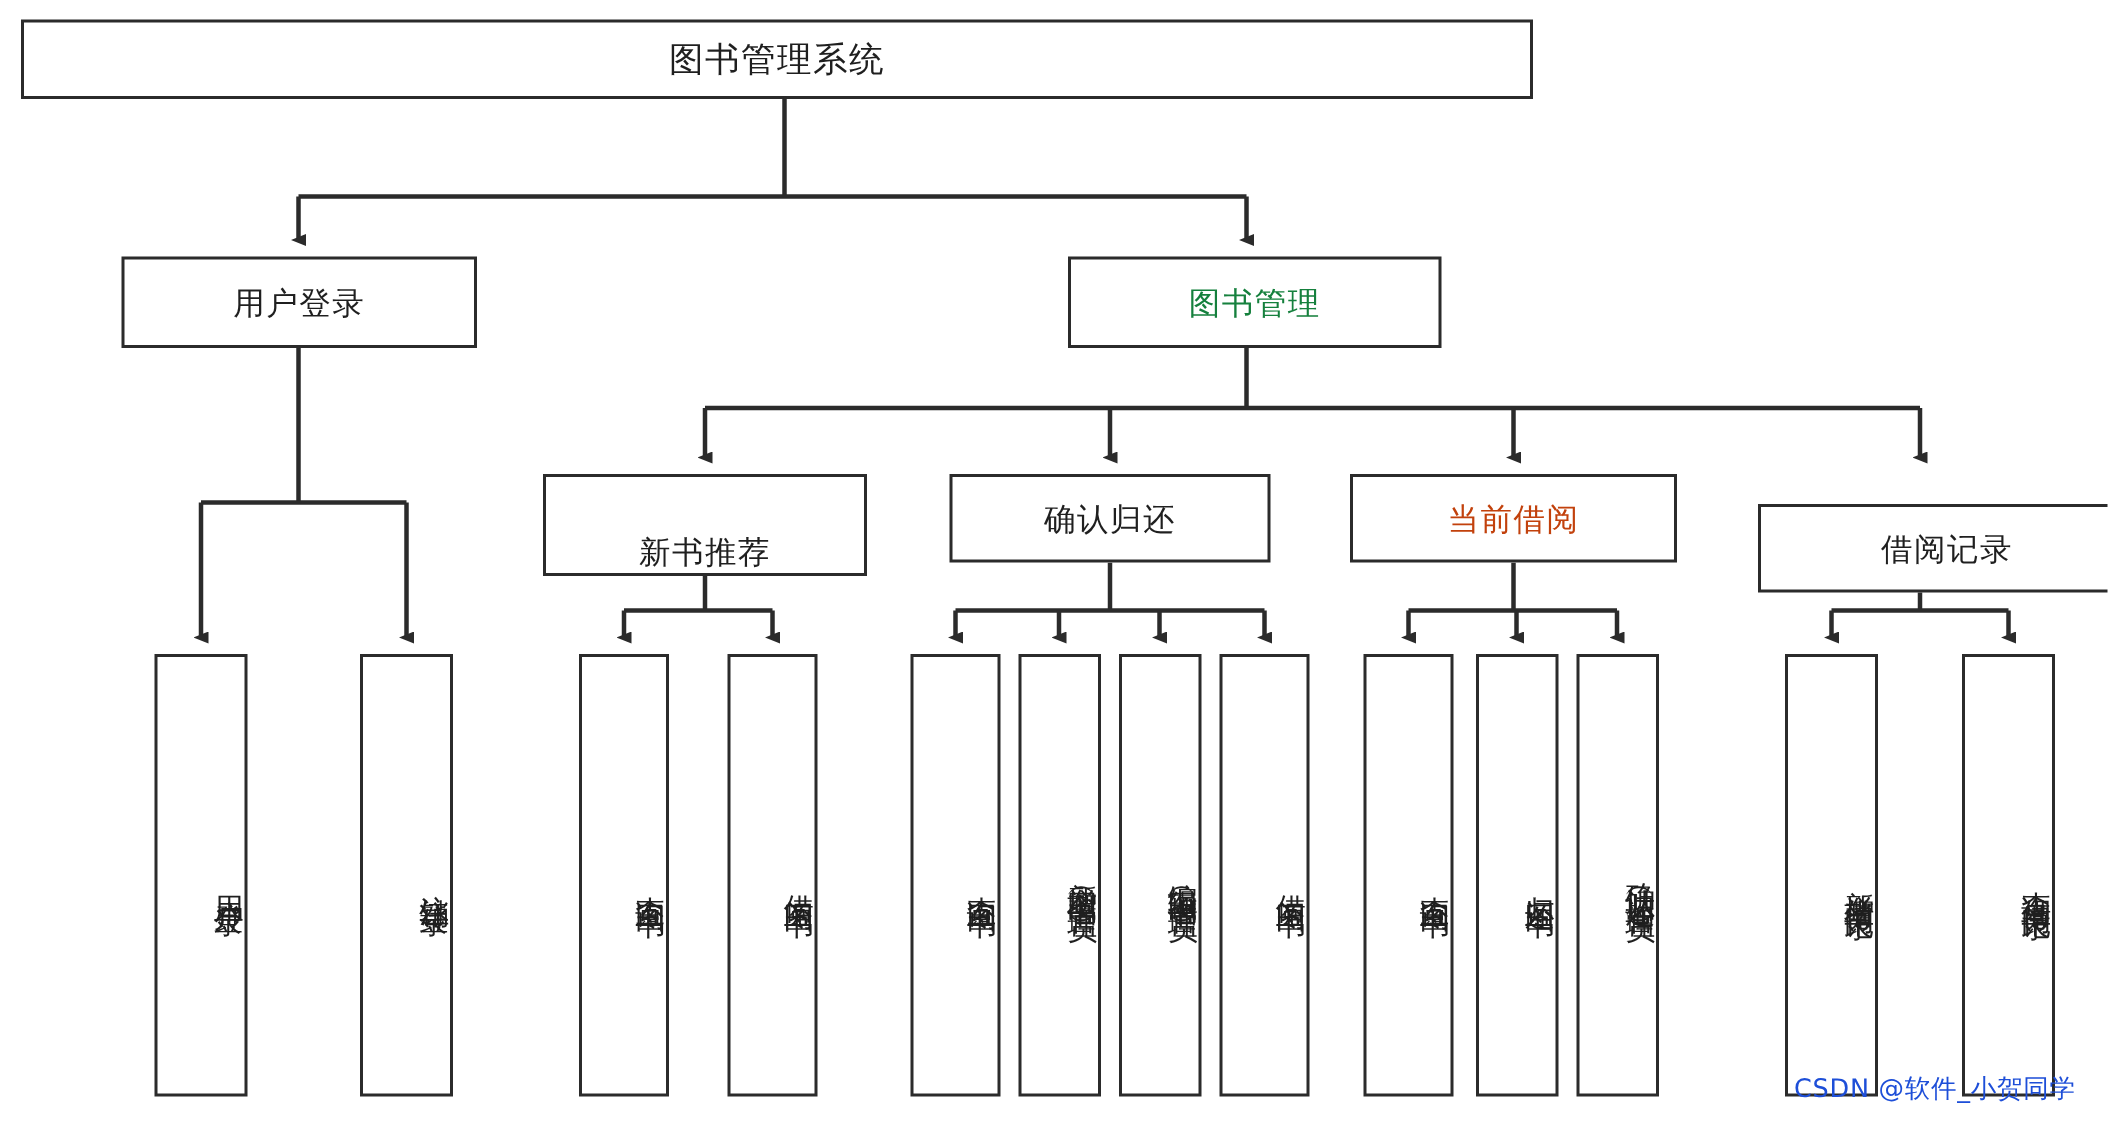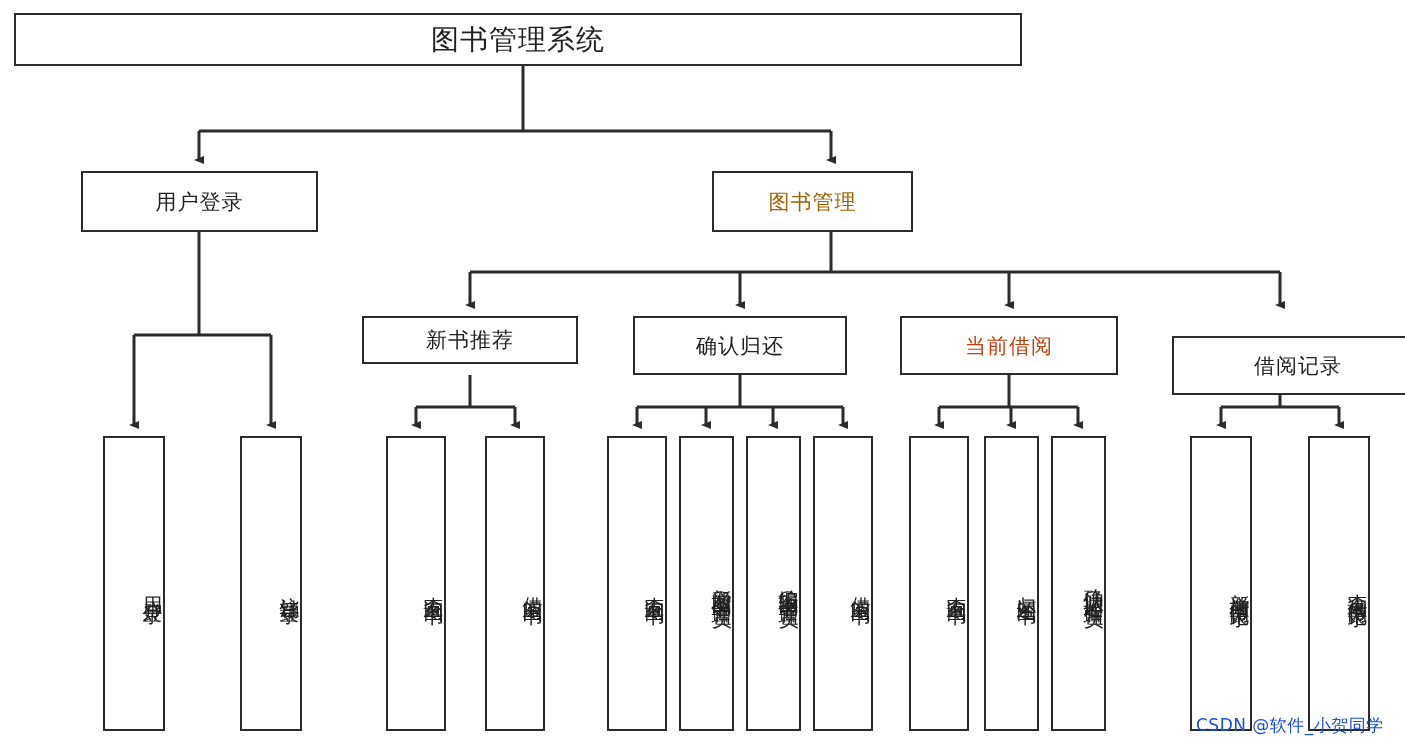--- a/index.html
+++ b/index.html
@@ -45,21 +45,21 @@
     writing-mode: vertical-rl;
     text-orientation: upright;
     font-size: 20px;
     letter-spacing: 3px;
     padding-top: 6px;
     align-items: flex-start;
     justify-content: center;
     line-height: 1;
   }
   .node.root {
-    font-size: 28px;
+    font-size: 23px;
   }
   .watermark {
     position: absolute;
     color: #b9b9b9;
     font-size: 17px;
     letter-spacing: 0.5px;
     white-space: nowrap;
     user-select: none;
   }
 </style>
@@ -117,25 +117,25 @@
     </g>
   </svg>
 
   <div class="node horiz root" style="left: 14px; top: 13px; width: 1008px; height: 53px; border-color: rgb(43, 43, 43); background: rgb(255, 255, 255); color: rgb(31, 31, 31);">
     <span>图书管理系统</span>
   </div>
 
   <div class="node horiz" style="left: 81px; top: 171px; width: 237px; height: 61px; border-color: rgb(43, 43, 43); background: rgb(255, 255, 255); color: rgb(31, 31, 31);">
     <span>用户登录</span>
   </div>
-  <div class="node horiz" style="left: 712px; top: 171px; width: 201px; height: 61px; border-color: rgb(43, 43, 43); background: rgb(255, 255, 255); color: #a16207;">
+  <div class="node horiz" style="left: 712px; top: 171px; width: 249px; height: 61px; border-color: rgb(43, 43, 43); background: rgb(255, 255, 255); color: #15803d;">
     <span>图书管理</span>
   </div>
 
-  <div class="node horiz" style="left: 362px; top: 316px; width: 216px; height: 48px; border-color: rgb(43, 43, 43); background: rgb(255, 255, 255); color: rgb(31, 31, 31);">
+  <div class="node horiz" style="left: 362px; top: 316px; width: 216px; height: 68px; border-color: rgb(43, 43, 43); background: rgb(255, 255, 255); color: rgb(31, 31, 31); align-items: flex-end;">
     <span>新书推荐</span>
   </div>
   <div class="node horiz" style="left: 633px; top: 316px; width: 214px; height: 59px; border-color: rgb(43, 43, 43); background: rgb(255, 255, 255); color: rgb(31, 31, 31);">
     <span>确认归还</span>
   </div>
   <div class="node horiz" style="left: 900px; top: 316px; width: 218px; height: 59px; border-color: rgb(43, 43, 43); background: rgb(255, 255, 255); color: #c2410c;">
     <span>当前借阅</span>
   </div>
   <div class="node horiz" style="left: 1172px; top: 308px; width: 252px; height: 59px; border-color: rgb(43, 43, 43); background: rgb(255, 255, 255); color: rgb(31, 31, 31); margin-top: 28px;">
     <span>借阅记录</span>

